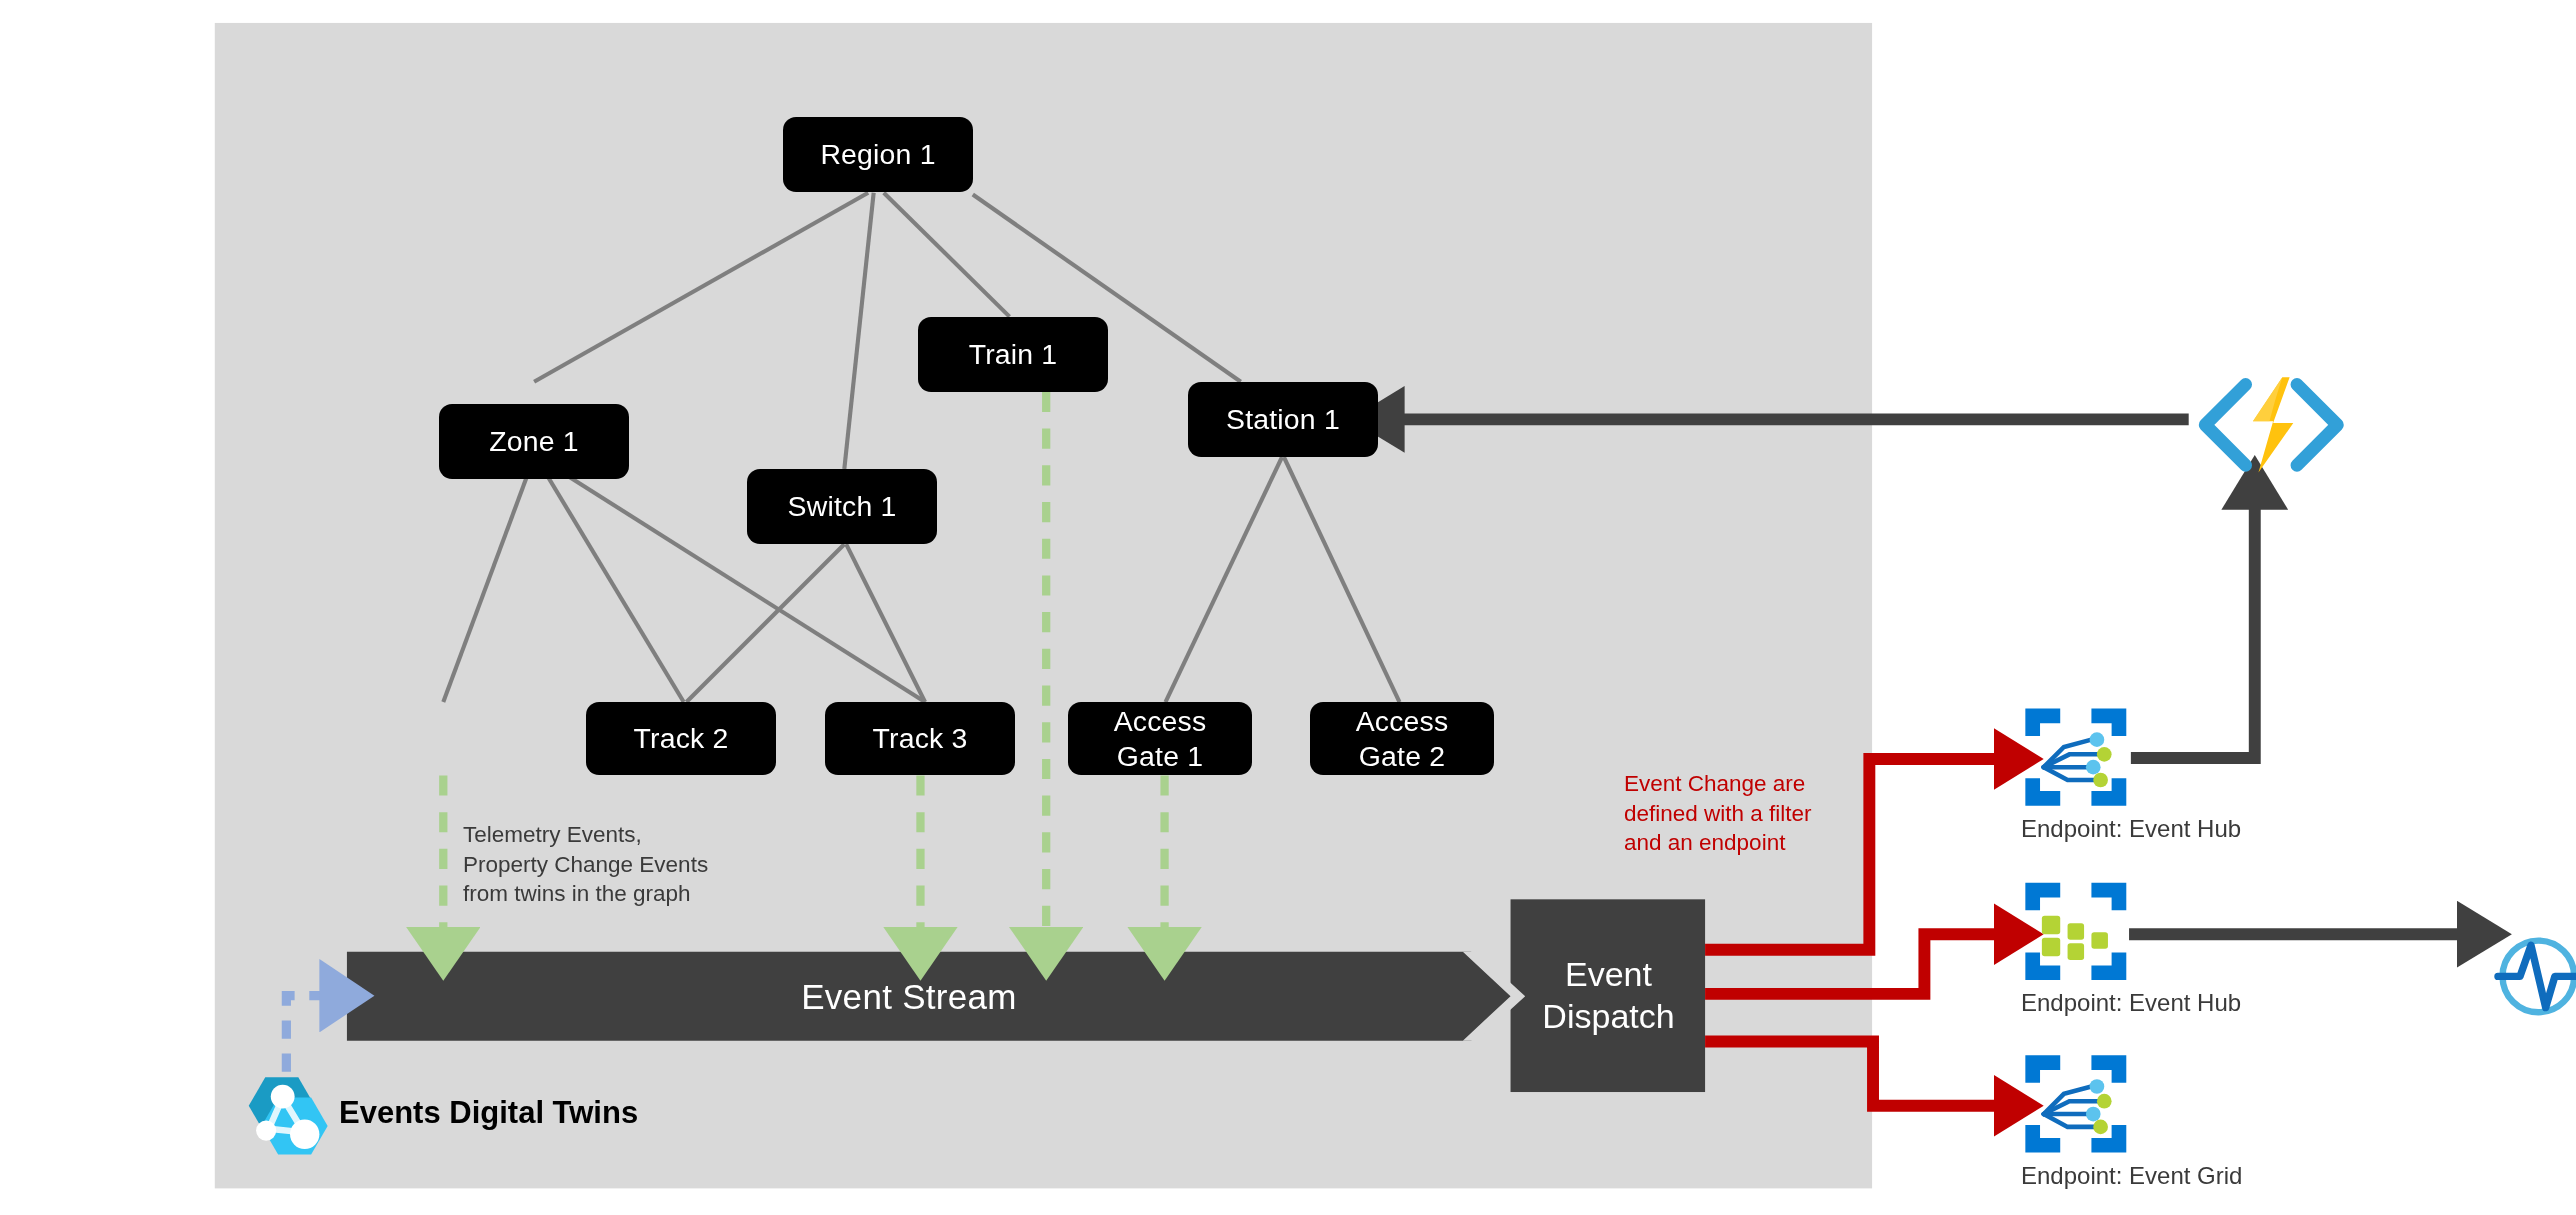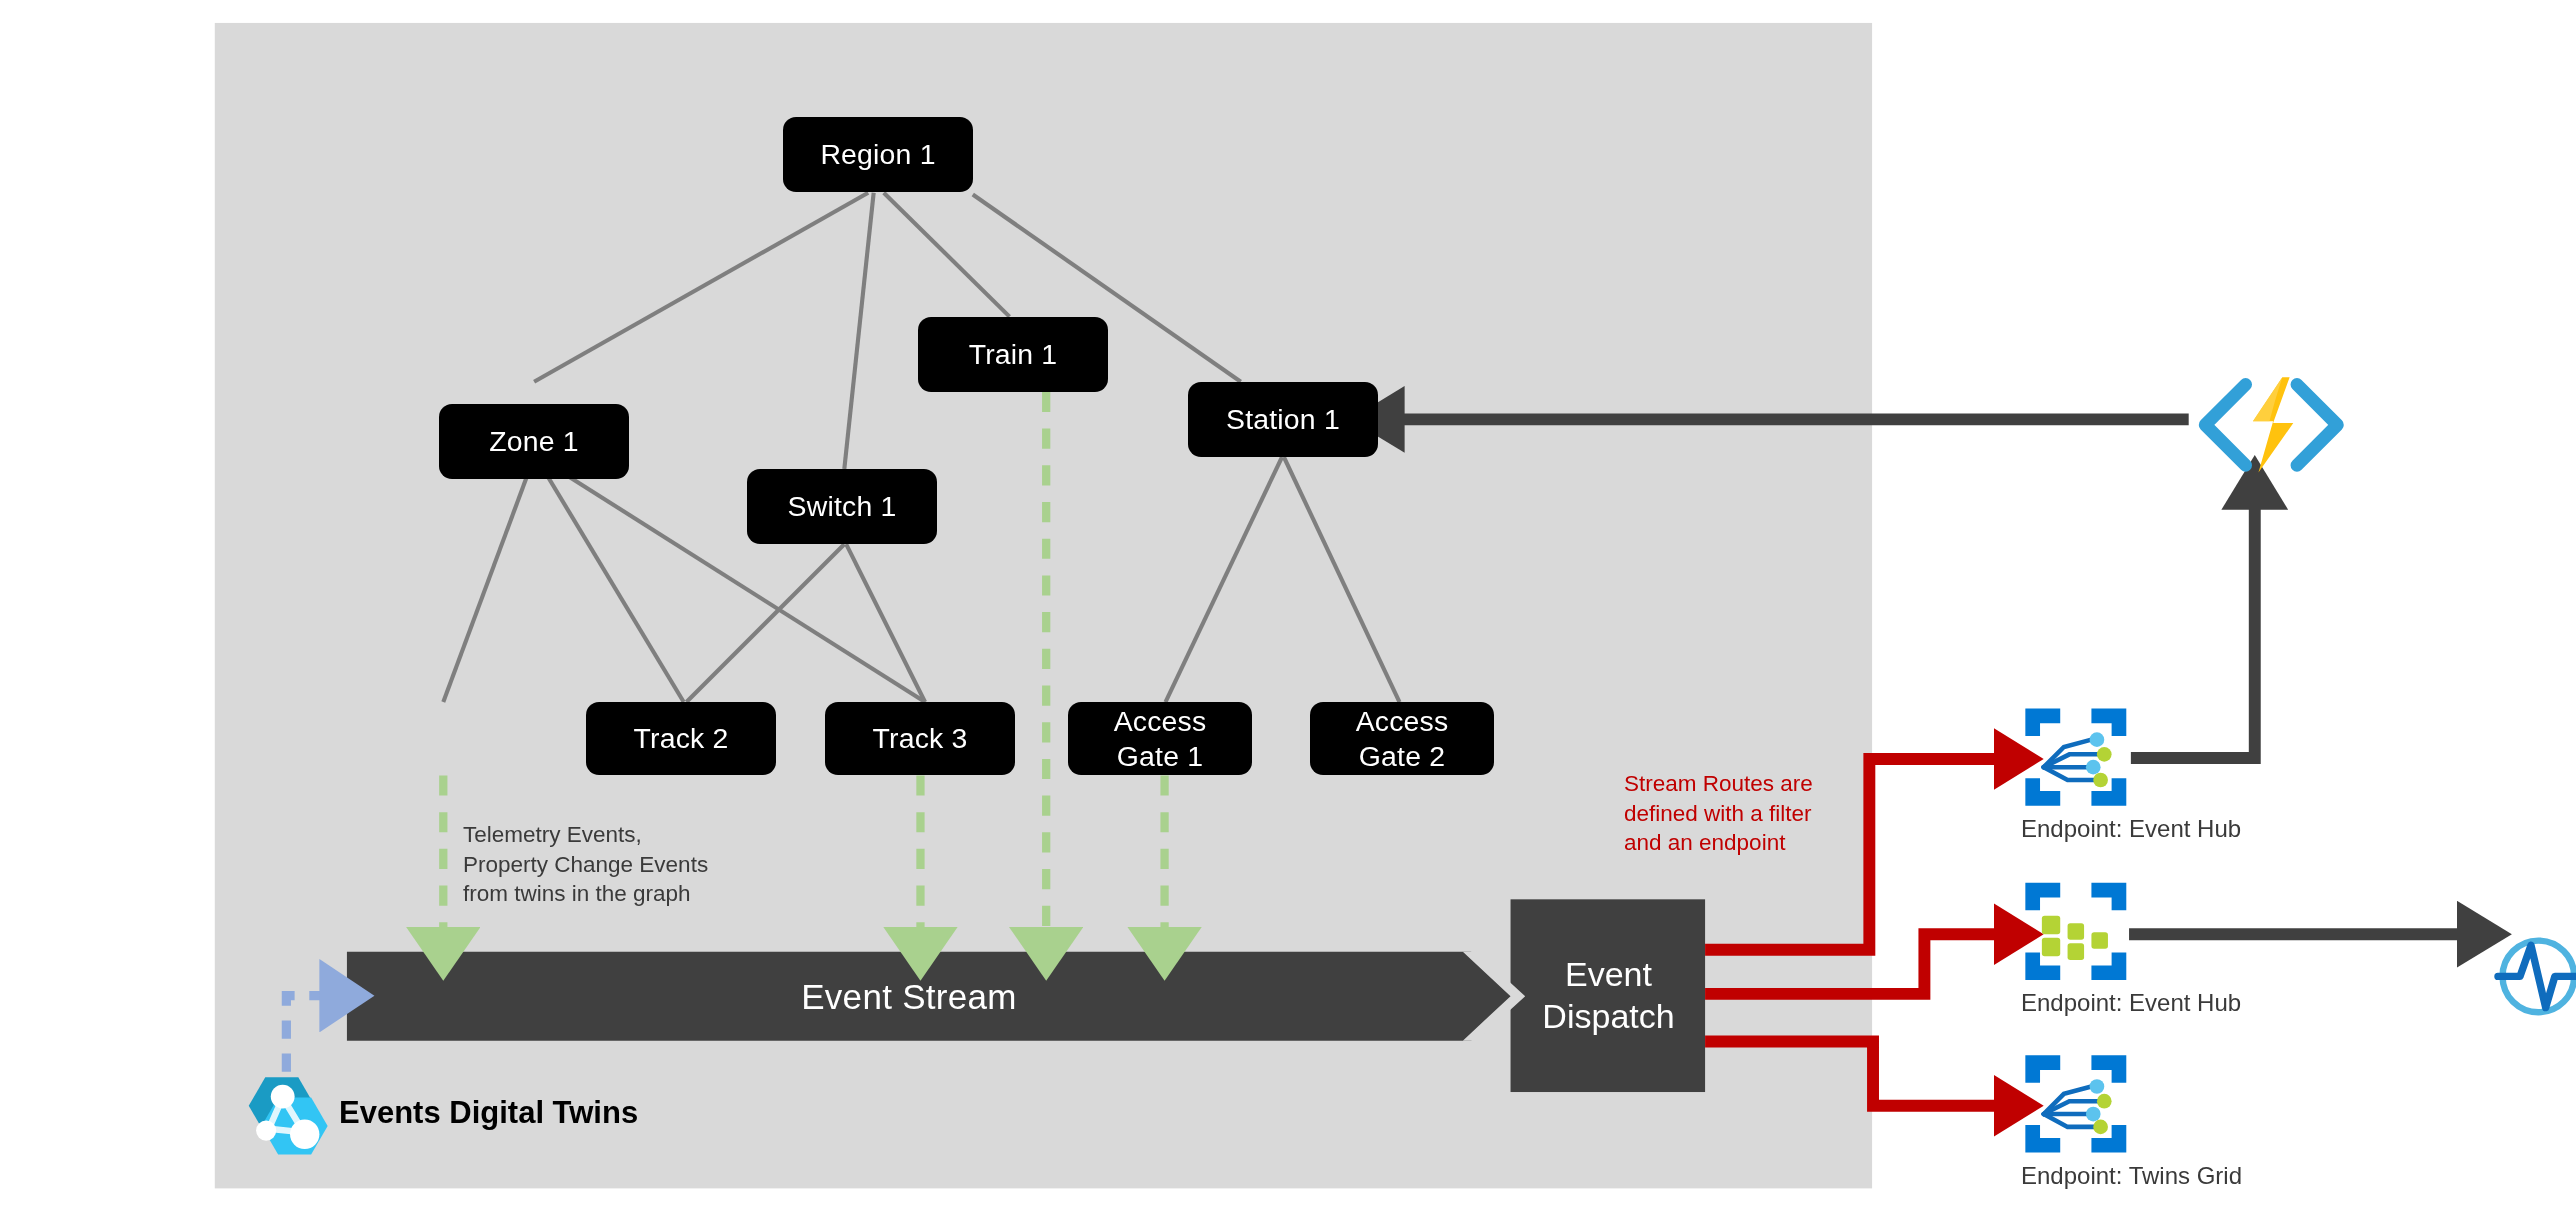--- a/index.html
+++ b/index.html
@@ -283,27 +283,27 @@
     <div class="bar-label" id="event-stream-label" style="left:347px;top:952px;width:1124px;height:89px;">Event Stream</div>
 
     <div class="bar-label" id="event-dispatch-label" style="left:1511px;top:899px;width:195px;height:193px;white-space:pre-line;">Event
 Dispatch</div>
 
     <div class="anno" style="left:463px;top:820px;">Telemetry Events,
 Property Change Events
 from twins in the graph</div>
 
 
-    <div class="anno red" style="left:1624px;top:769px;">Stream Routes are
+    <div class="anno red" style="left:1624px;top:769px;">Event Change are
 defined with a filter
 and an endpoint</div>
 
     <div id="adt-wordmark" style="left:339px;top:1095px;">Events Digital Twins</div>
 
     <div class="endpoint-caption" style="left:2021px;top:815px;">Endpoint: Event Hub</div>
 
     <div class="endpoint-caption" style="left:2021px;top:989px;">Endpoint: Event Hub</div>
 
-    <div class="endpoint-caption" style="left:2021px;top:1162px;">Endpoint: Twins Grid</div>
+    <div class="endpoint-caption" style="left:2021px;top:1162px;">Endpoint: Event Grid</div>
 
   </div>
 </div>
 
 
 </body></html>

